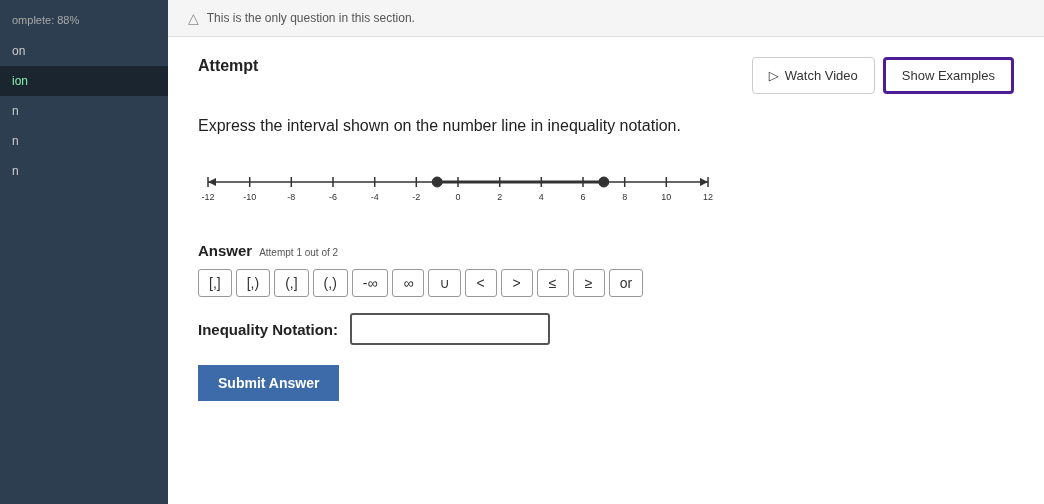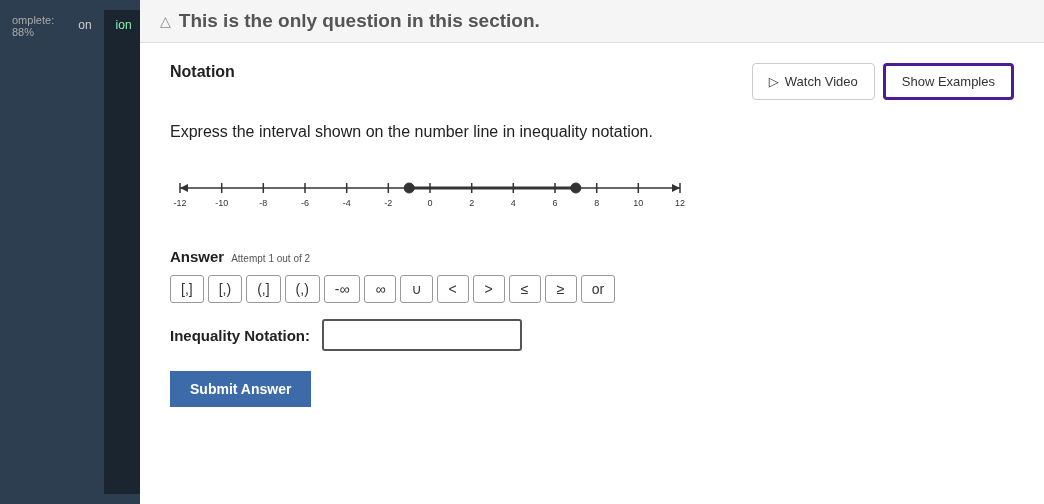--- a/index.html
+++ b/index.html
@@ -6,25 +6,25 @@
     body {
       font-family: Arial, sans-serif;
       background: #e8e8e8;
       display: flex;
       width: 1044px;
       min-height: 504px;
     }
 
     
     .sidebar {
-      width: 140px;
+      width: 168px;
       background: #2c3e50;
       min-height: 504px;
       display: flex;
-      flex-direction: row;
+      flex-direction: column;
       padding: 10px 0;
     }
     .sidebar-item {
       color: #ccc;
       font-size: 12px;
       padding: 8px 12px;
       cursor: pointer;
     }
     .sidebar-item.active {
       background: #1a252f;
@@ -52,23 +52,22 @@
       padding: 10px 20px;
       display: flex;
       align-items: center;
       gap: 8px;
     }
     .warning-icon {
       color: #888;
       font-size: 14px;
     }
     .warning-text {
-      font-size: 19px;
+      font-size: 12px;
       color: #555;
-      font-weight: bold;
     }
 
     
     .question-area {
       background: white;
       margin: 0;
       padding: 20px 30px 30px;
       flex: 1;
     }
 
@@ -216,21 +215,21 @@
 
   <div class="warning-bar">
     <span class="warning-icon">△</span>
     <span class="warning-text">This is the only question in this section.</span>
   </div>
 
   <div class="question-area">
 
     
     <div class="question-header">
-      <div class="question-label">Notation</div>
+      <div class="question-label">Attempt</div>
       <div class="header-buttons">
         <button class="btn-watch">
           <span>▷</span>
           <span>Watch Video</span>
         </button>
         <button class="btn-examples">
           <span>Show Examples</span>
         </button>
       </div>
     </div>

